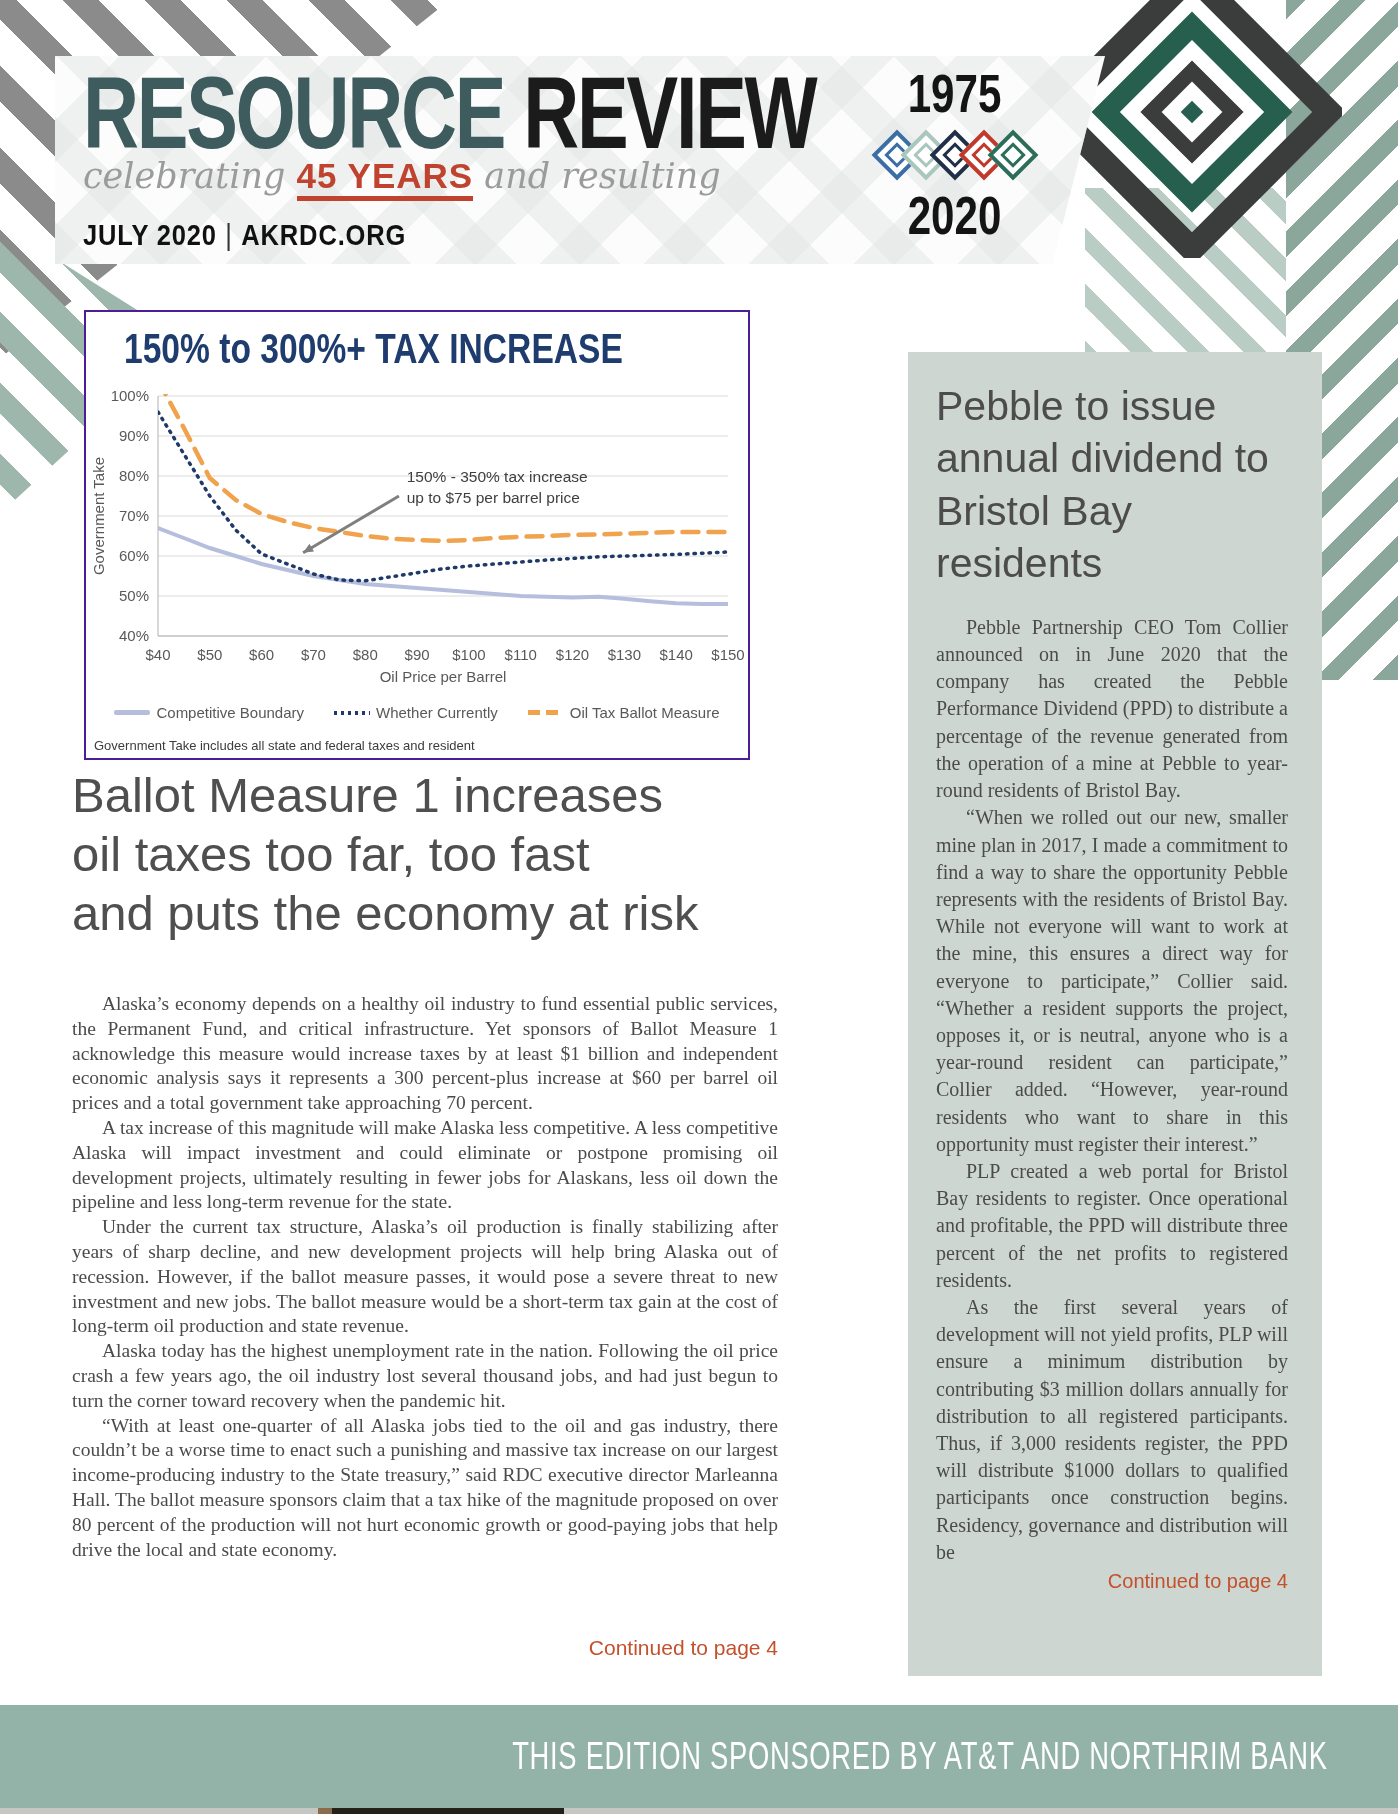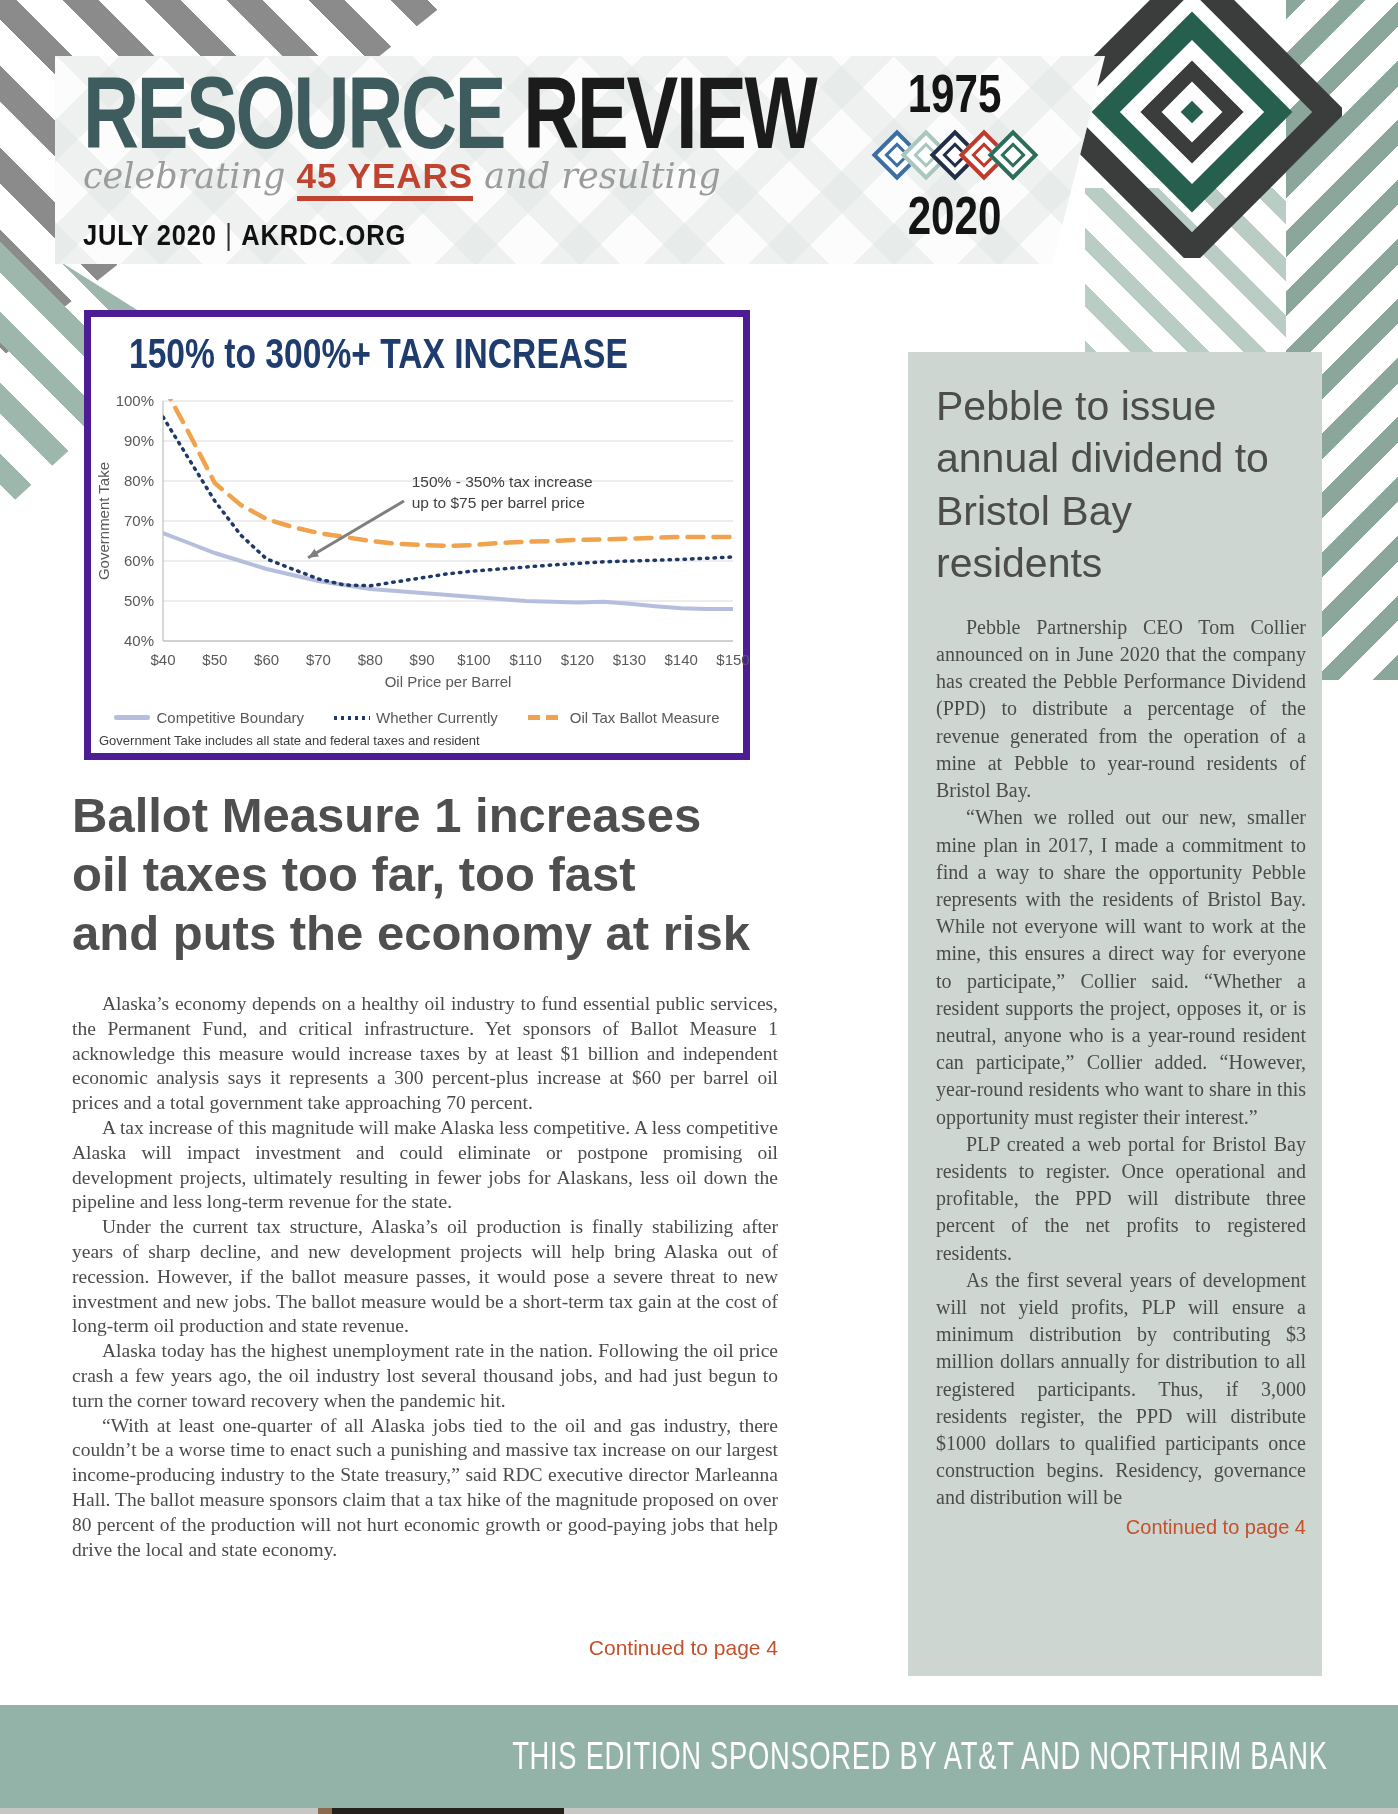--- a/index.html
+++ b/index.html
@@ -36,44 +36,44 @@
   .anniv-year{font-weight:bold;font-size:54px;color:#141414;transform:scaleX(.78);transform-origin:center;line-height:1.0;}
   .diamond-row{display:flex;justify-content:center;align-items:center;margin:14px 0 12px 0;height:42px;}
   .diamond{position:relative;display:inline-block;width:28px;height:28px;border:4px solid;transform:rotate(45deg);
       background:#fff;margin-left:-7px;}
   .diamond:first-child{margin-left:0;}
   .diamond-inner{position:absolute;left:5px;top:5px;right:5px;bottom:5px;border:3px solid;}
   .rdc-logo{position:absolute;left:1042px;top:0;}
 
   
   .chart-box{position:absolute;left:84px;top:310px;width:666px;height:450px;background:#fff;
-      border:7px solid #4c1d95;box-sizing:border-box;}
+      border:2px solid #4c1d95;box-sizing:border-box;}
   .chart-title{margin:16px 0 0 38px;font-weight:bold;font-size:42px;color:#1e3c6d;white-space:nowrap;
       transform:scaleX(.8);transform-origin:left top;line-height:1.0;}
   #chart-svg{display:block;margin:10px 0 0 2px;}
   .legend{display:flex;justify-content:center;gap:30px;font-size:15px;color:#595959;margin-top:16px;}
   .legend-item{display:flex;align-items:center;gap:6px;}
   .sample{display:inline-block;width:36px;height:5px;}
   .sample.solid{height:5px;border-radius:2px;}
   .sample.dotted{height:4px;}
   .sample.dashed{height:5px;}
   .chart-footnote{position:absolute;left:8px;bottom:5px;font-size:13px;color:#3c3c3c;}
 
   
-  .headline{position:absolute;left:72px;top:786px;margin:0;font-weight:700;font-size:49px;
+  .headline{position:absolute;left:72px;top:766px;margin:0;font-weight:400;font-size:49px;
       color:#4f4f4f;line-height:1.2;letter-spacing:0;}
   .article-body{position:absolute;left:72px;top:992px;width:706px;}
   .body-text{font-family:"Liberation Serif",serif;font-size:19.5px;line-height:24.8px;color:#4b4b4b;text-align:justify;}
   .para{margin:0;text-indent:30px;}
   .continued-main{position:absolute;left:72px;top:1636px;width:706px;text-align:right;
       font-size:21px;color:#c4502c;cursor:pointer;}
 
   
   .sidebar{position:absolute;left:908px;top:352px;width:414px;height:1324px;background:#ced6d1;
-      box-sizing:border-box;padding:28px 16px 20px 28px;z-index:2;}
+      box-sizing:border-box;padding:28px 34px 20px 28px;z-index:2;}
   .sidebar-title{margin:0;font-weight:400;font-size:41px;color:#4c4c4c;line-height:1.28;}
   .sidebar-body{margin-top:24px;font-size:20px;line-height:27.2px;}
   .continued-side{text-align:right;font-family:"Liberation Sans",sans-serif;font-size:20px;color:#c4502c;
       margin-top:4px;cursor:pointer;}
 
   
   .sponsor-band{position:absolute;left:0;top:1705px;width:1398px;height:103px;background:#93b2a8;}
   .sponsor-text{position:absolute;right:70px;top:0;height:103px;line-height:103px;color:#ffffff;
       font-size:38px;font-weight:400;letter-spacing:1px;white-space:nowrap;
       transform:scaleX(.72);transform-origin:right center;}

